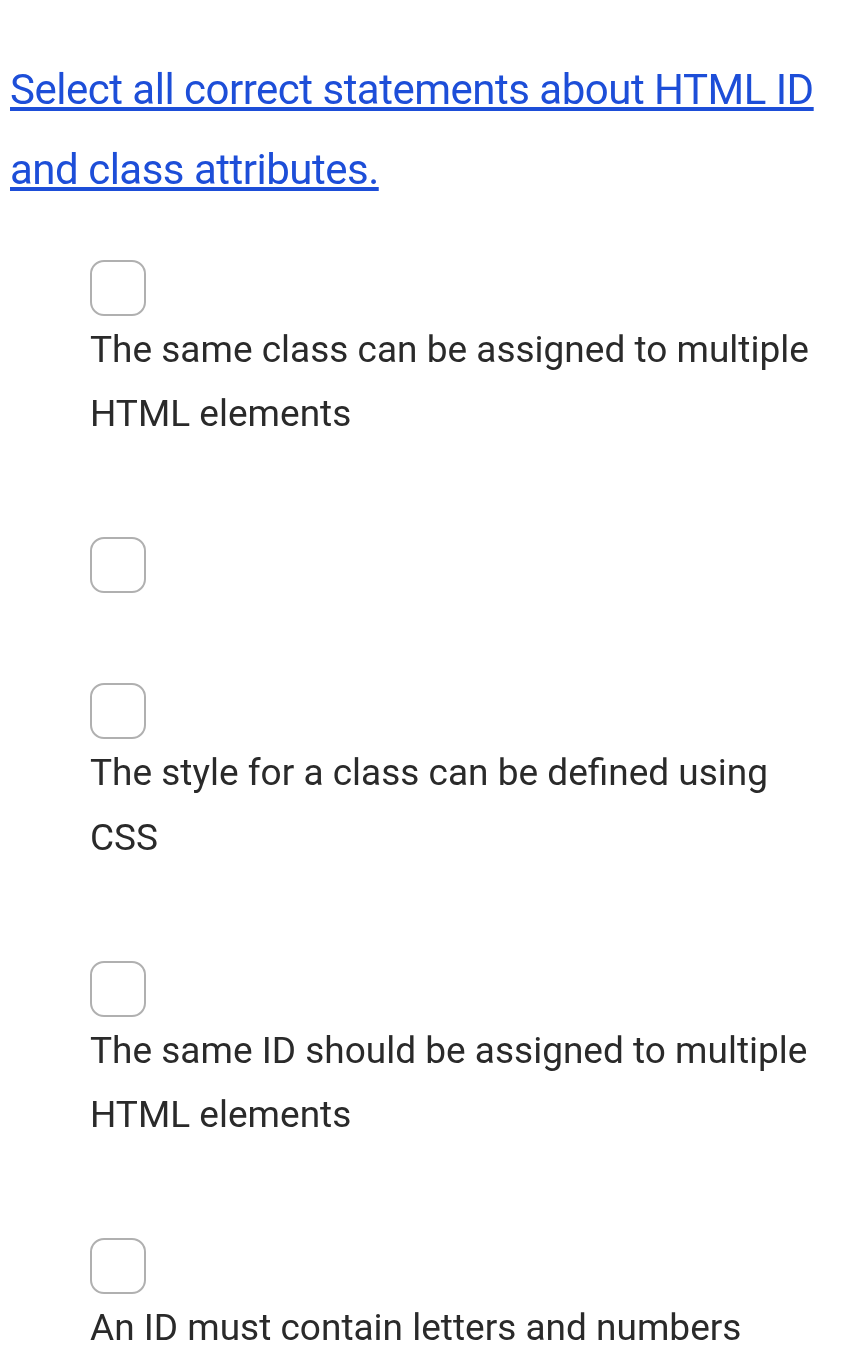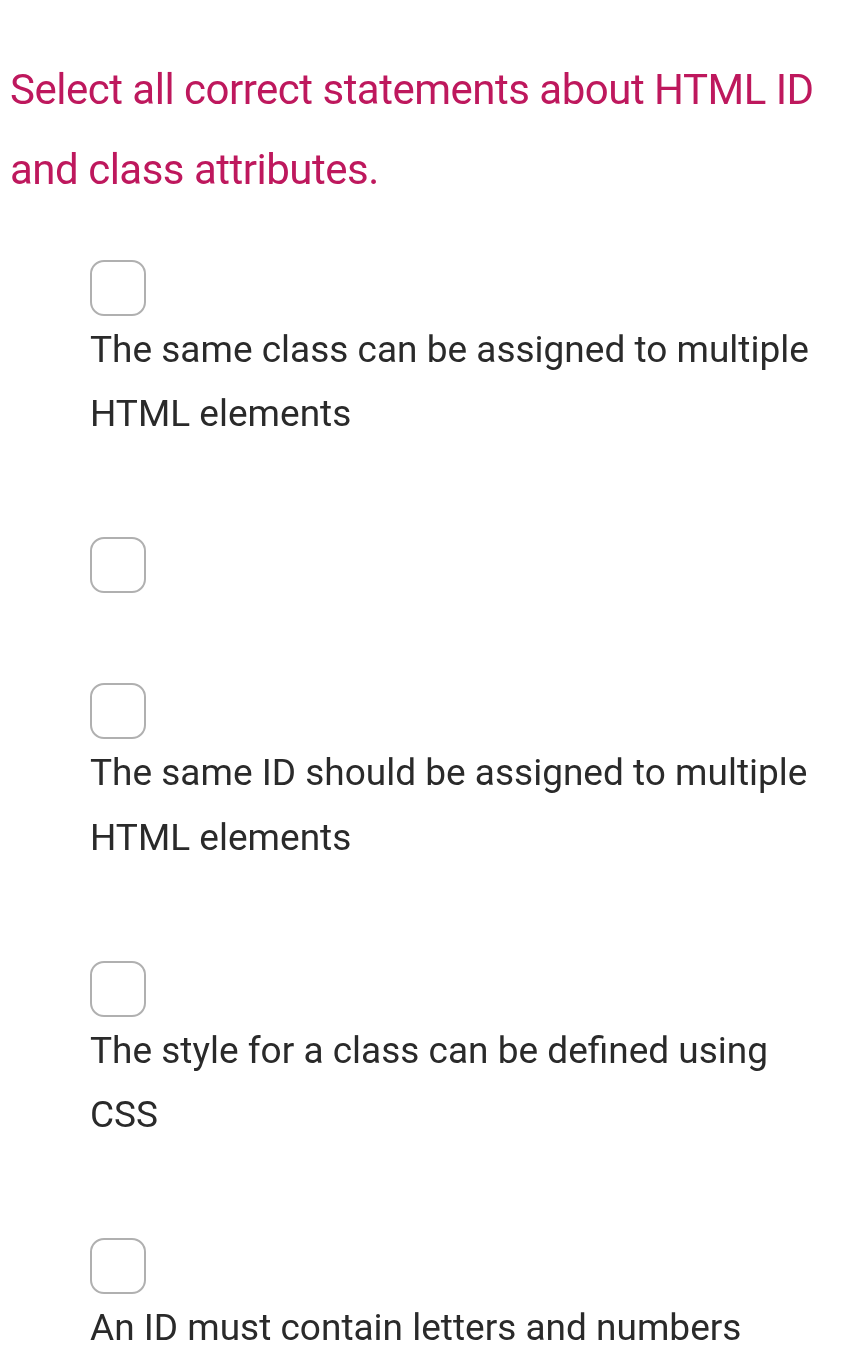--- a/index.html
+++ b/index.html
@@ -11,23 +11,24 @@
       font-family: -apple-system, BlinkMacSystemFont, "Segoe UI", Roboto, Helvetica, Arial, sans-serif;
       background: #ffffff;
       width: 850px;
       padding: 50px 10px 30px 10px;
       color: #1a1a1a;
     }
     .question-title {
       font-size: 42px;
       line-height: 1.9;
       font-weight: 400;
-      color: #be185d;
+      color: #1d4ed8;
       margin-bottom: 50px;
       letter-spacing: -0.5px;
+      text-decoration: underline;
     }
     .options-container {
       padding-left: 80px;
       padding-right: 10px;
     }
     .option-row {
       display: flex;
       align-items: flex-start;
       margin-bottom: 90px;
       flex-direction: column;
@@ -66,26 +67,26 @@
     <div class="checkbox"></div>
     <div class="option-label">The same class can be assigned to multiple HTML elements</div>
   </div>
 
   <div class="option-row">
     <div class="checkbox"></div>
   </div>
 
   <div class="option-row">
     <div class="checkbox"></div>
-    <div class="option-label">The same ID should be assigned to multiple HTML elements</div>
+    <div class="option-label">The style for a class can be defined using CSS</div>
   </div>
 
   <div class="option-row">
     <div class="checkbox"></div>
-    <div class="option-label">The style for a class can be defined using CSS</div>
+    <div class="option-label">The same ID should be assigned to multiple HTML elements</div>
   </div>
 
   <div class="option-row">
     <div class="checkbox"></div>
     <div class="option-label">An ID must contain letters and numbers</div>
   </div>
 
 </div>
 
 </body></html>

